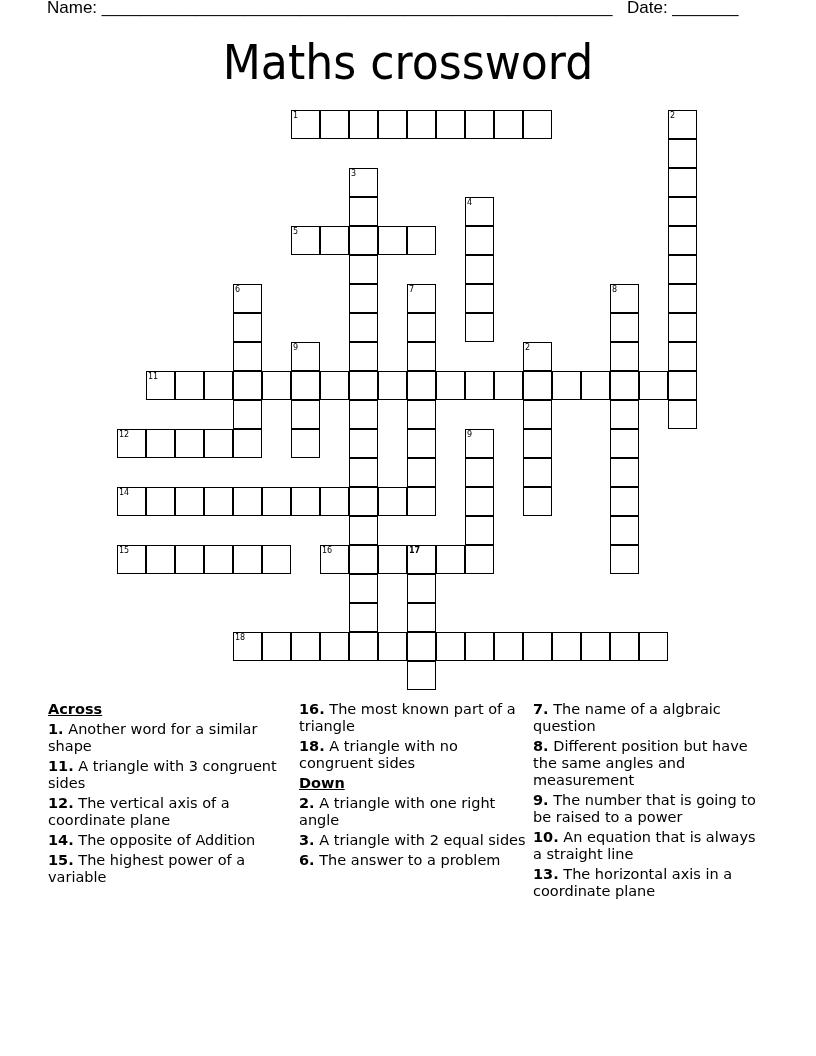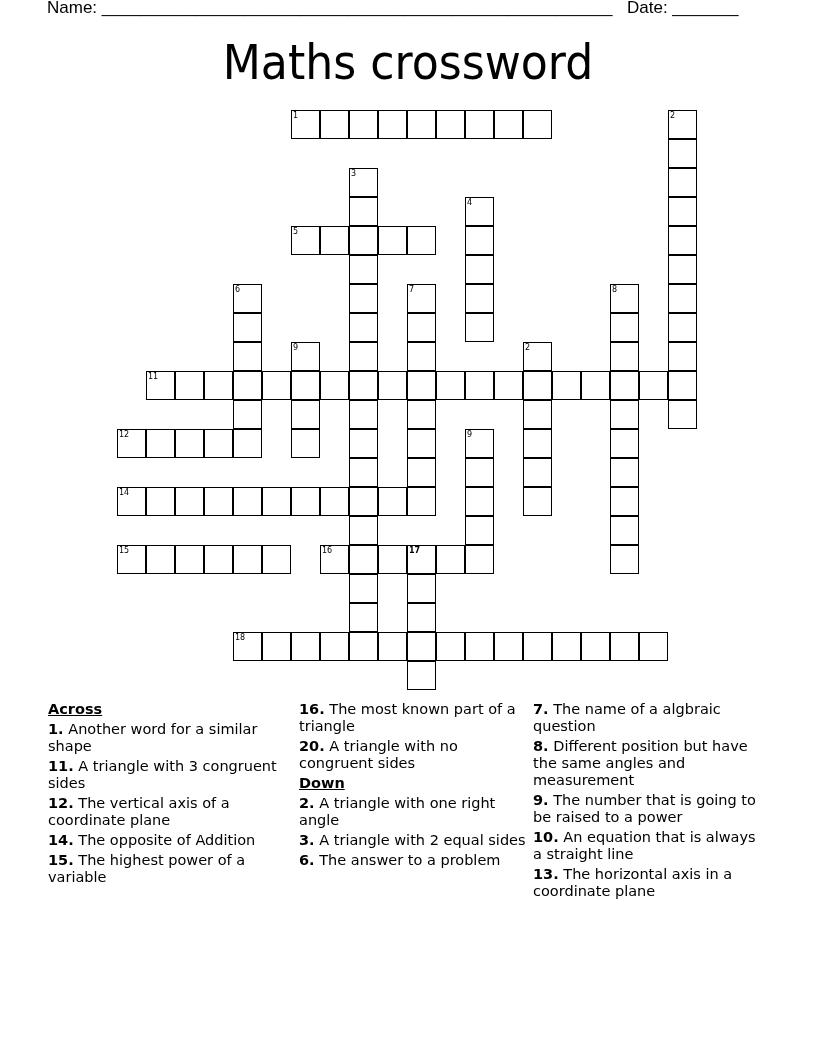--- a/index.html
+++ b/index.html
@@ -208,21 +208,21 @@
   <div class="clue-head">Across</div>
   <div class="clue"><b>1.</b> <span>Another word for a similar shape</span></div>
   <div class="clue"><b>11.</b> <span>A triangle with 3 congruent sides</span></div>
   <div class="clue"><b>12.</b> <span>The vertical axis of a coordinate plane</span></div>
   <div class="clue"><b>14.</b> <span>The opposite of Addition</span></div>
   <div class="clue"><b>15.</b> <span>The highest power of a variable</span></div>
 </div>
 
 <div class="clues col2">
   <div class="clue"><b>16.</b> <span>The most known part of a triangle</span></div>
-  <div class="clue"><b>20.</b> <span>A triangle with no congruent sides</span></div>
+  <div class="clue"><b>18.</b> <span>A triangle with no congruent sides</span></div>
   <div class="clue-head">Down</div>
   <div class="clue"><b>2.</b> <span>A triangle with one right angle</span></div>
   <div class="clue"><b>3.</b> <span>A triangle with 2 equal sides</span></div>
   <div class="clue"><b>6.</b> <span>The answer to a problem</span></div>
 </div>
 
 <div class="clues col3">
   <div class="clue"><b>7.</b> <span>The name of a algbraic question</span></div>
   <div class="clue"><b>8.</b> <span>Different position but have the same angles and measurement</span></div>
   <div class="clue"><b>9.</b> <span>The number that is going to be raised to a power</span></div>

